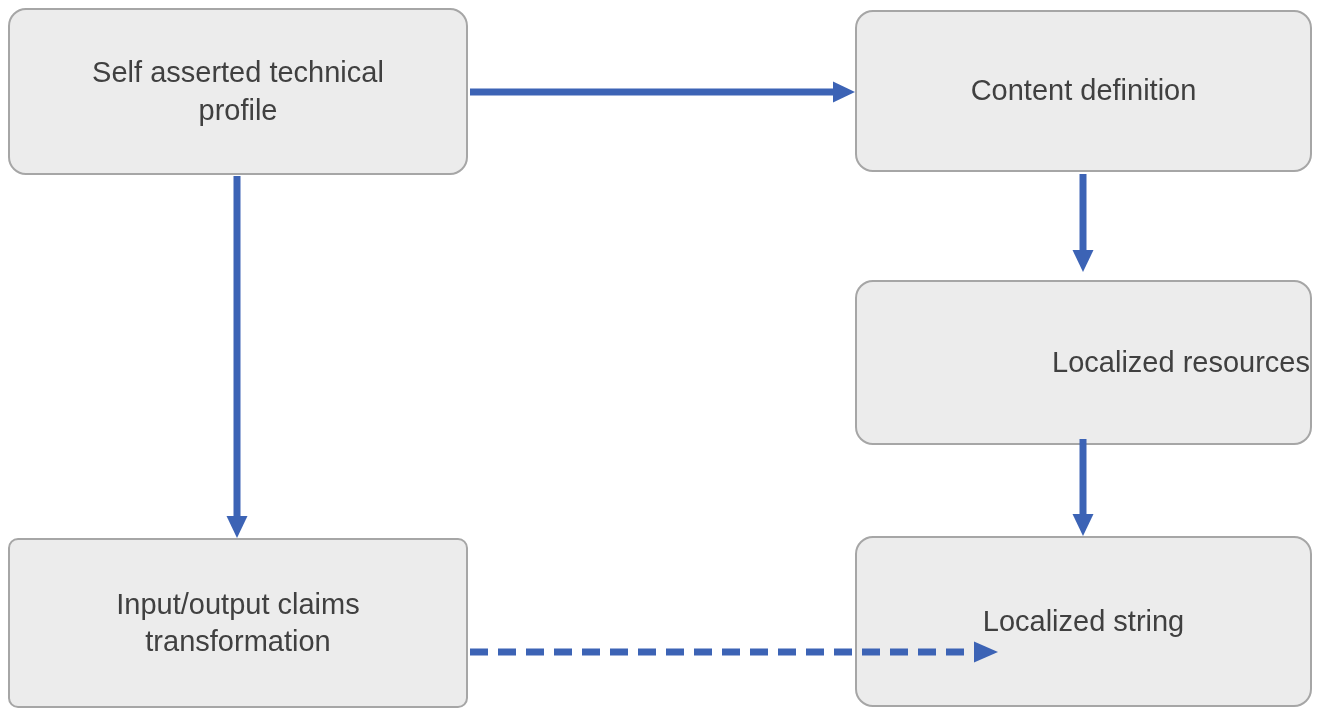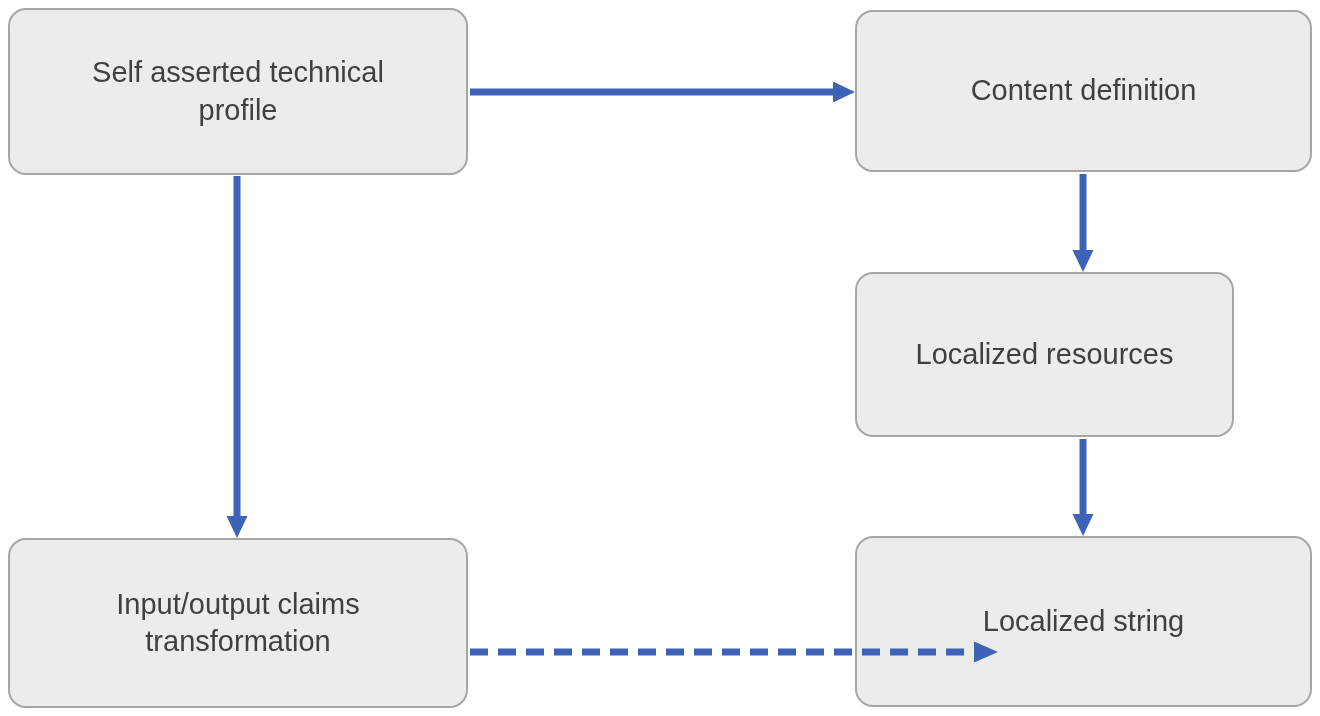--- a/index.html
+++ b/index.html
@@ -32,23 +32,23 @@
   .box .label {
     display: block;
     max-width: 360px;
   }
   .box .label-wide {
     display: block;
     max-width: 430px;
   }
   .box-tl { left: 8px;   top: 8px;   width: 460px; height: 167px; }
   .box-tr { left: 855px; top: 10px;  width: 457px; height: 162px; }
-  .box-mr { left: 855px; top: 272px; width: 379px; height: 165px; }
+  .box-mr { left: 855px; top: 280px; width: 457px; height: 165px; justify-content: flex-end; }
   .box-br { left: 855px; top: 536px; width: 457px; height: 171px; }
-  .box-bl { left: 8px;   top: 538px; width: 460px; height: 170px; }
+  .box-bl { left: 8px;   top: 538px; width: 460px; height: 170px; border-radius: 10px; }
   .box-br .stack { display: flex; flex-direction: column; align-items: center; gap: 34px; }
   .emphasis { font-weight: 700; }
   svg.arrows {
     position: absolute;
     left: 0;
     top: 0;
     width: 1320px;
     height: 716px;
     pointer-events: none;
   }

